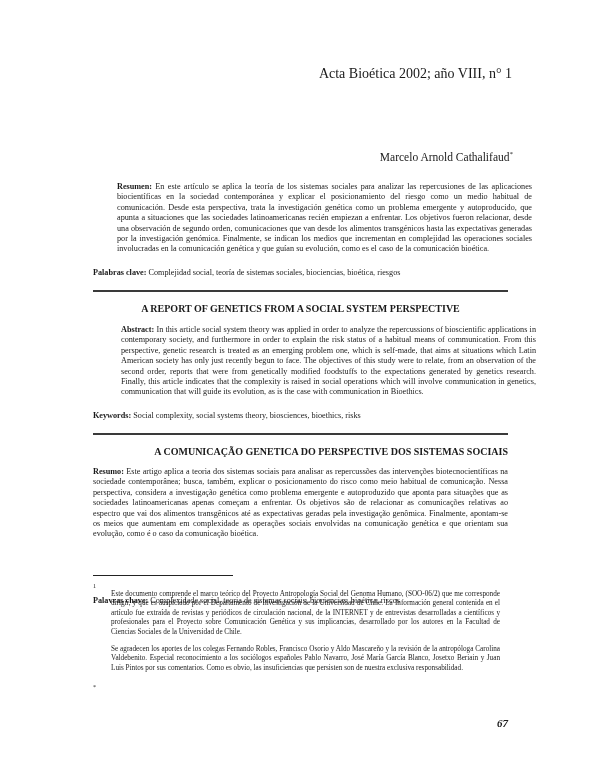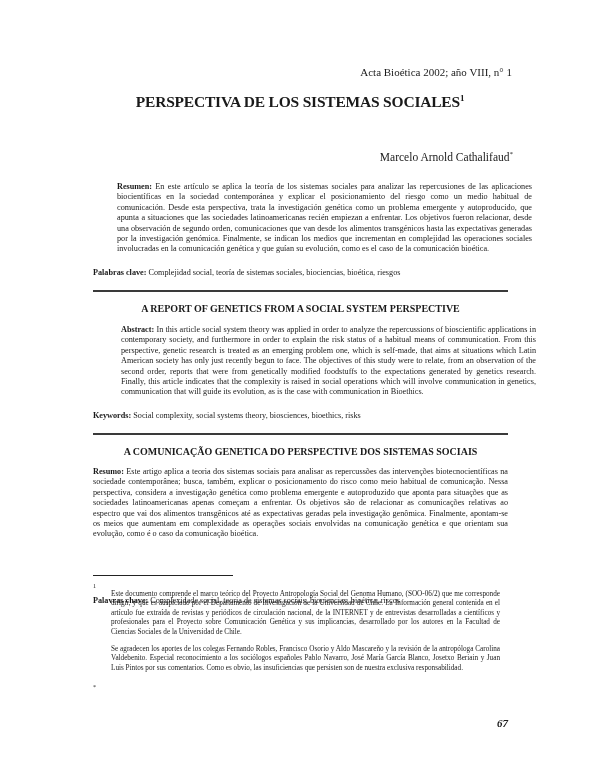--- a/index.html
+++ b/index.html
@@ -1,19 +1,19 @@
 <!DOCTYPE html>
 <html><head>
 <meta charset="utf-8">
 <style>
   html, body { margin: 0; padding: 0; background: #ffffff; }
   body { width: 600px; height: 776px; position: relative; overflow: hidden;
          font-family: "Liberation Serif", "DejaVu Serif", serif; color: #1a1a1a; }
   .abs { position: absolute; }
-  .journal { right: 88px; top: 66px; font-size: 11px; }
+  .journal { right: 88px; top: 66px; font-size: 14px; }
   .title { left: 0; width: 600px; top: 88px; text-align: center; font-weight: bold;
            font-size: 15.5px; line-height: 20px; letter-spacing: -0.2px; }
   .title sup { font-size: 9px; }
   .author { right: 87px; top: 150px; font-size: 11.5px; }
   .author sup { font-size: 7px; }
   .block { left: 93px; width: 415px; font-size: 8.2px; line-height: 10.4px; text-align: justify; }
   .block b { font-weight: bold; }
   .rule { left: 93px; width: 415px; height: 2px; background: #3a3a3a; }
   .section-title { left: 93px; width: 415px; text-align: center; font-weight: bold; font-size: 10px; }
   .fn-rule { left: 93px; width: 140px; height: 1px; background: #222; top: 575px; }
@@ -22,21 +22,20 @@
   .footnote .body { margin-left: 10px; text-align: justify; }
   .footnote p { margin: 8px; }
   .pagenum { right: 92px; top: 717px; font-size: 11px; font-weight: bold; font-style: italic; }
 </style>
 </head>
 <body>
 
 <div class="abs journal">Acta Bioética 2002; año VIII, n° 1</div>
 
 <div class="abs title">
-  <div><span>PERSPECTIVA DE LOS SISTEMAS SOCIALES</span><sup>1</sup></div>
 </div>
 
 <div class="abs author"><span>Marcelo Arnold Cathalifaud</span><sup>*</sup></div>
 
 <div class="abs block" style="top:182px;margin-left:24px;">
   <b>Resumen:</b><span> En este artículo se aplica la teoría de los sistemas sociales para analizar las repercusiones de las aplicaciones biocientíficas en la sociedad contemporánea y explicar el posicionamiento del riesgo como un medio habitual de comunicación. Desde esta perspectiva, trata la investigación genética como un problema emergente y autoproducido, que apunta a situaciones que las sociedades latinoamericanas recién empiezan a enfrentar. Los objetivos fueron relacionar, desde una observación de segundo orden, comunicaciones que van desde los alimentos transgénicos hasta las expectativas generadas por la investigación genómica. Finalmente, se indican los medios que incrementan en complejidad las operaciones sociales involucradas en la comunicación genética y que guían su evolución, como es el caso de la comunicación bioética.</span>
 </div>
 <div class="abs block" style="top:268px;">
   <b>Palabras clave:</b><span> Complejidad social, teoría de sistemas sociales, biociencias, bioética, riesgos</span>
 </div>
@@ -44,21 +43,21 @@
 <div class="abs rule" style="top:290px;"></div>
 <div class="abs section-title" style="top:303px;">A REPORT OF GENETICS FROM A SOCIAL SYSTEM PERSPECTIVE</div>
 <div class="abs block" style="top:325px;margin-left:28px;">
   <b>Abstract:</b><span> In this article social system theory was applied in order to analyze the repercussions of bioscientific applications in contemporary society, and furthermore in order to explain the risk status of a habitual means of communication. From this perspective, genetic research is treated as an emerging problem one, which is self-made, that aims at situations which Latin American society has only just recently begun to face. The objectives of this study were to relate, from an observation of the second order, reports that were from genetically modified foodstuffs to the expectations generated by genetics research. Finally, this article indicates that the complexity is raised in social operations which will involve communication in genetics, communication that will guide its evolution, as is the case with communication in Bioethics.</span>
 </div>
 <div class="abs block" style="top:411px;">
   <b>Keywords:</b><span> Social complexity, social systems theory, biosciences, bioethics, risks</span>
 </div>
 
 <div class="abs rule" style="top:433px;"></div>
-<div class="abs section-title" style="top:446px;">A COMUNICAÇÃO GENETICA  DO PERSPECTIVE DOS SISTEMAS SOCIAIS</div>
+<div class="abs section-title" style="top:446px;text-align:right;">A COMUNICAÇÃO GENETICA  DO PERSPECTIVE DOS SISTEMAS SOCIAIS</div>
 <div class="abs block" style="top:467px;">
   <b>Resumo:</b><span> Este artigo aplica a teoria dos sistemas sociais para analisar as repercussões das intervenções biotecnocientíficas na sociedade contemporânea; busca, também, explicar o posicionamento do risco como meio habitual de comunicação. Nessa perspectiva, considera a investigação genética como problema emergente e autoproduzido que aponta para situações que as sociedades latinoamericanas apenas começam a enfrentar. Os objetivos são de relacionar as comunicações relativas ao espectro que vai dos alimentos transgênicos até as expectativas geradas pela investigação genômica. Finalmente, apontam-se os meios que aumentam em complexidade as operações sociais envolvidas na comunicação genética e que orientam sua evolução, como é o caso da comunicação bioética.</span>
 </div>
 <div class="abs block" style="top:548px;margin-top:48px;">
   <b>Palavras chave:</b><span> Complexidade social, teoria de sistemas sociais, biociencias, bioética, riscos</span>
 </div>
 
 <div class="abs fn-rule"></div>
 
 <div class="abs footnote" style="top:582px;">

